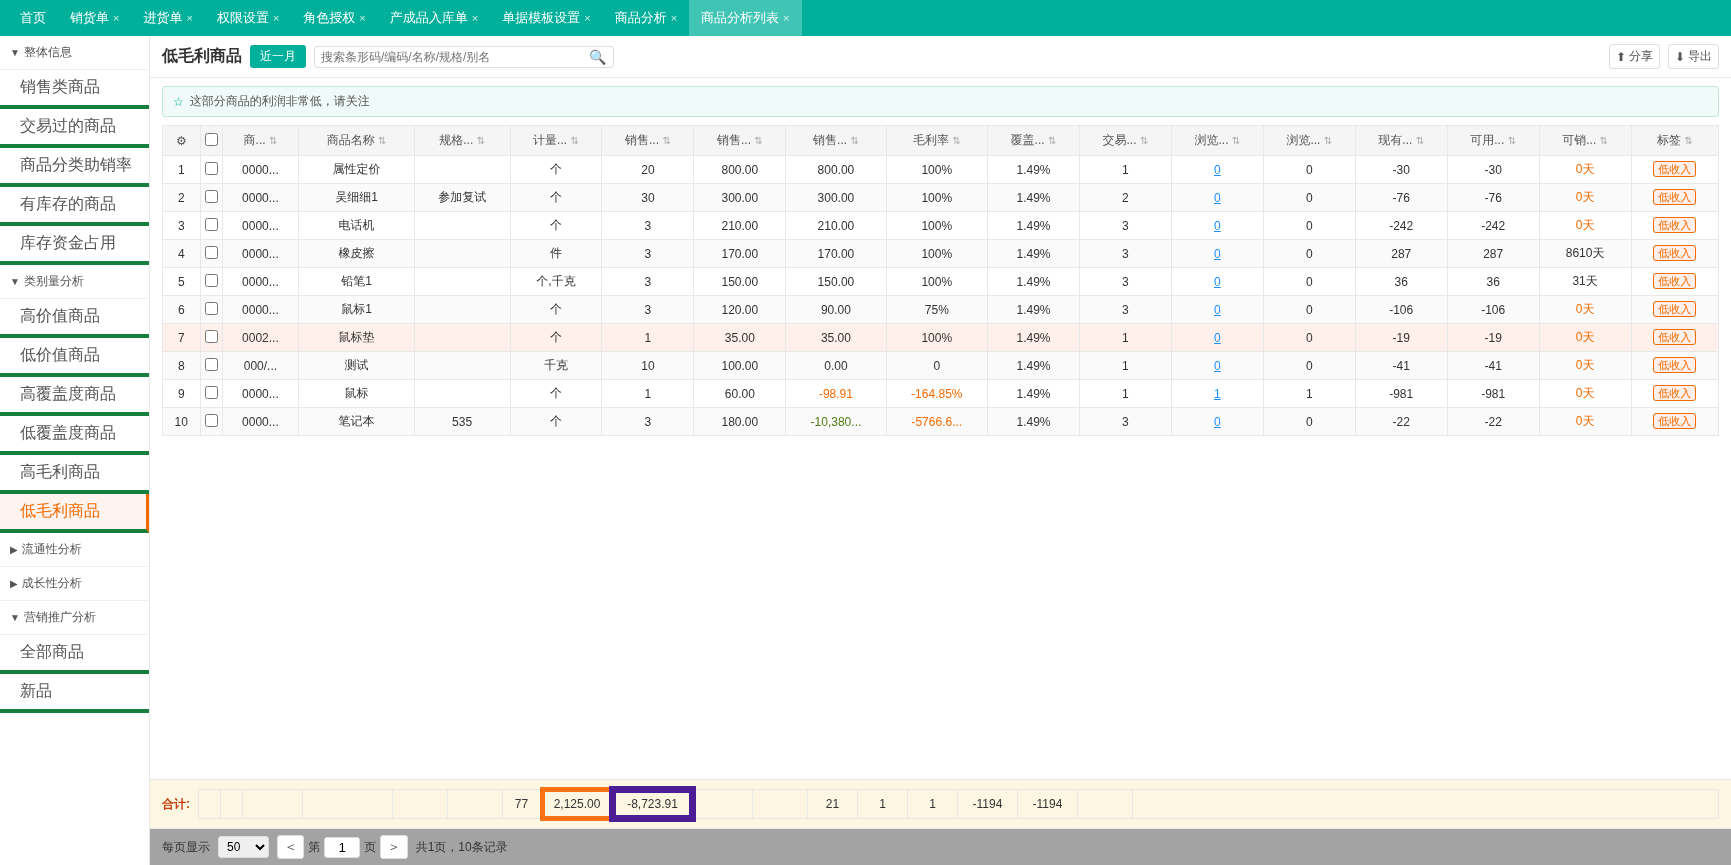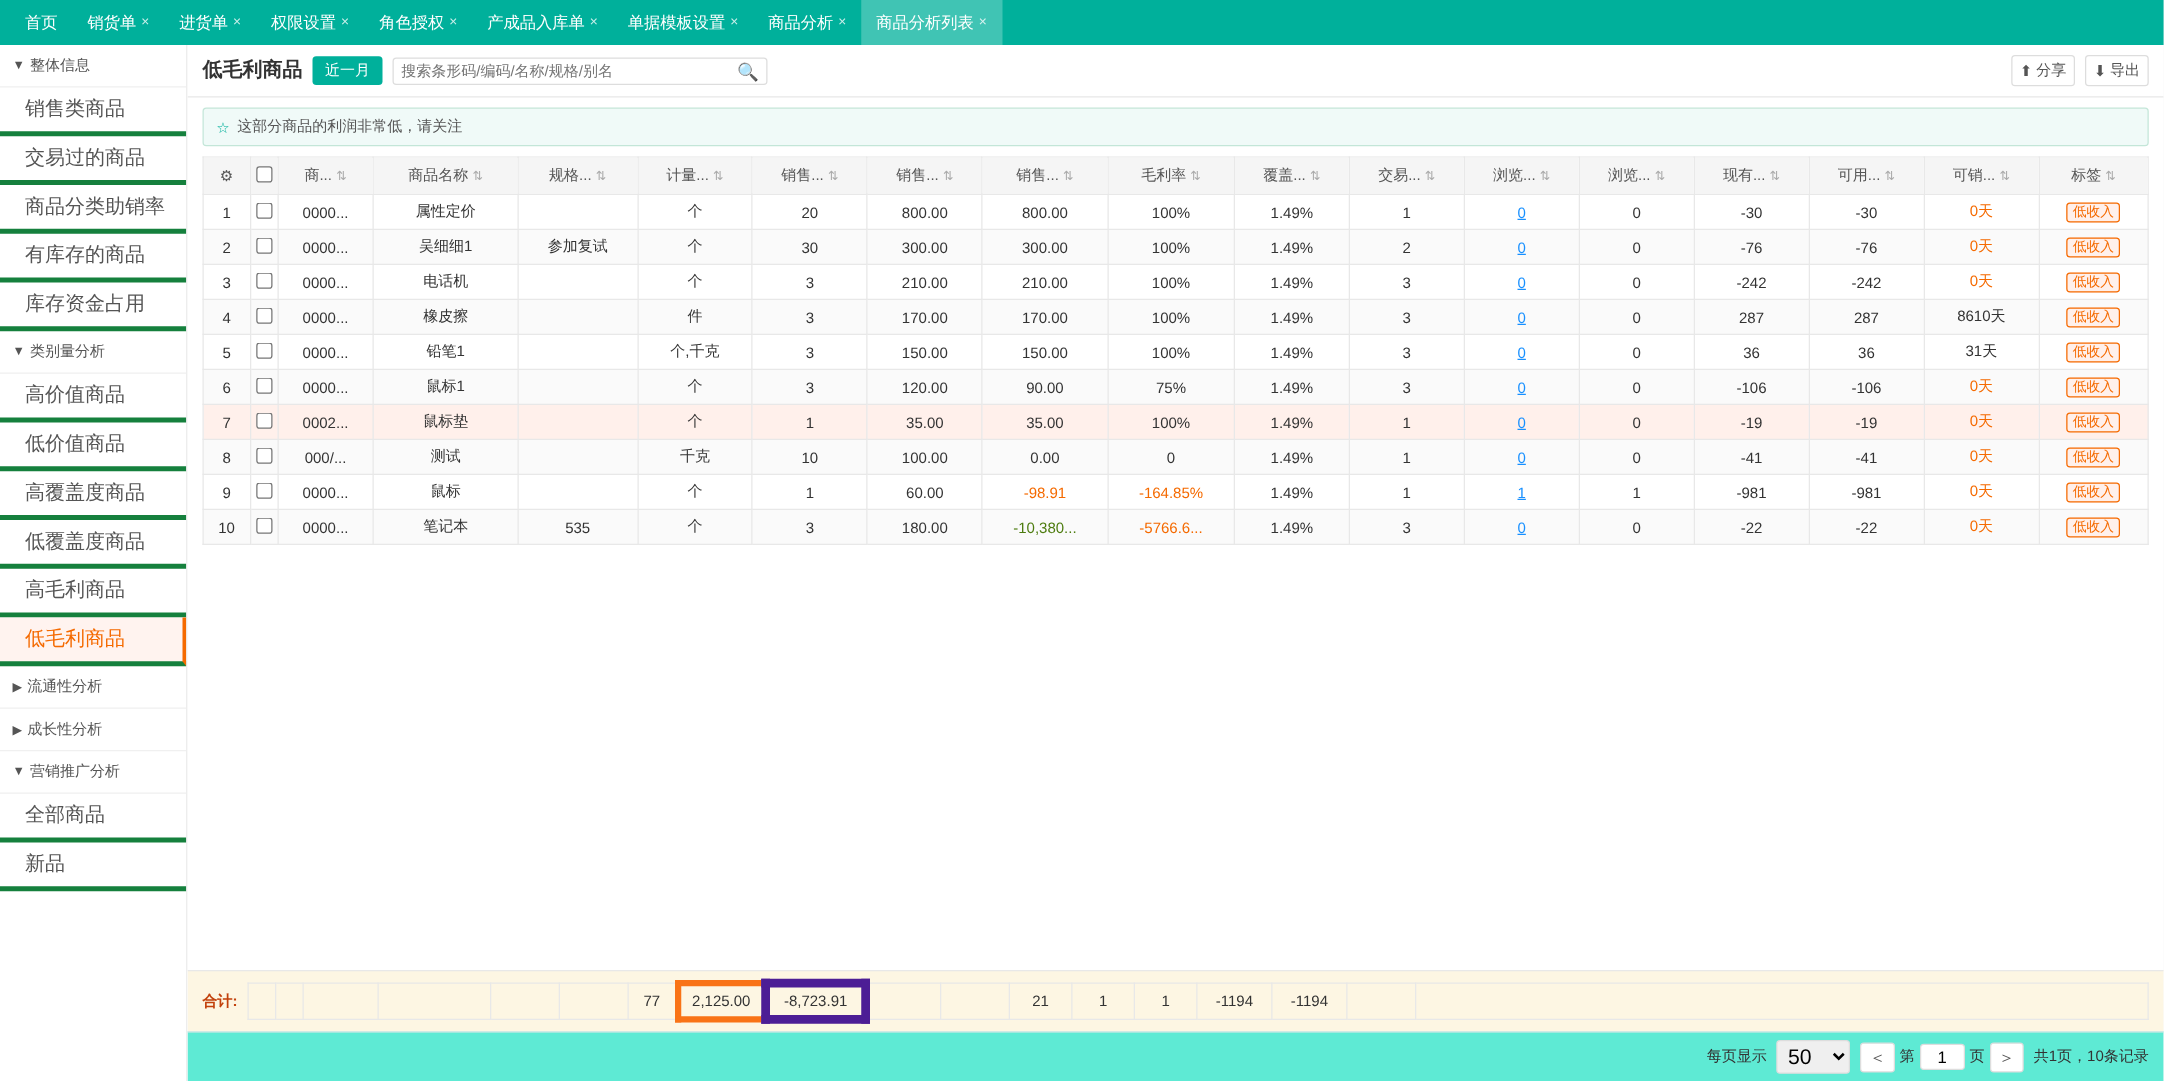--- a/index.html
+++ b/index.html
@@ -194,32 +194,31 @@
       background: #fdf6e3;
       border-top: 1px solid #e8e8e8;
       font-size: 12px;
     }
     .footer-label { color: #c2410c; font-weight: bold; padding-right: 8px; }
 
     
     .pagination-bar {
       display: flex;
       align-items: center;
-      justify-content: flex-end;
       padding: 6px 12px;
       border-top: 1px solid #e8e8e8;
-      background: #5eead4;
+      background: #a3a3a3;
       gap: 8px;
       font-size: 12px;
     }
     .pagination-bar select {
       border: 1px solid #ddd;
       padding: 2px 4px;
       border-radius: 3px;
-      font-size: 17px;
+      font-size: 12px;
     }
     .pagination-bar .page-nav {
       display: flex;
       align-items: center;
       gap: 4px;
     }
     .page-nav-btn {
       border: 1px solid #ddd;
       background: #fff;
       padding: 2px 6px;

